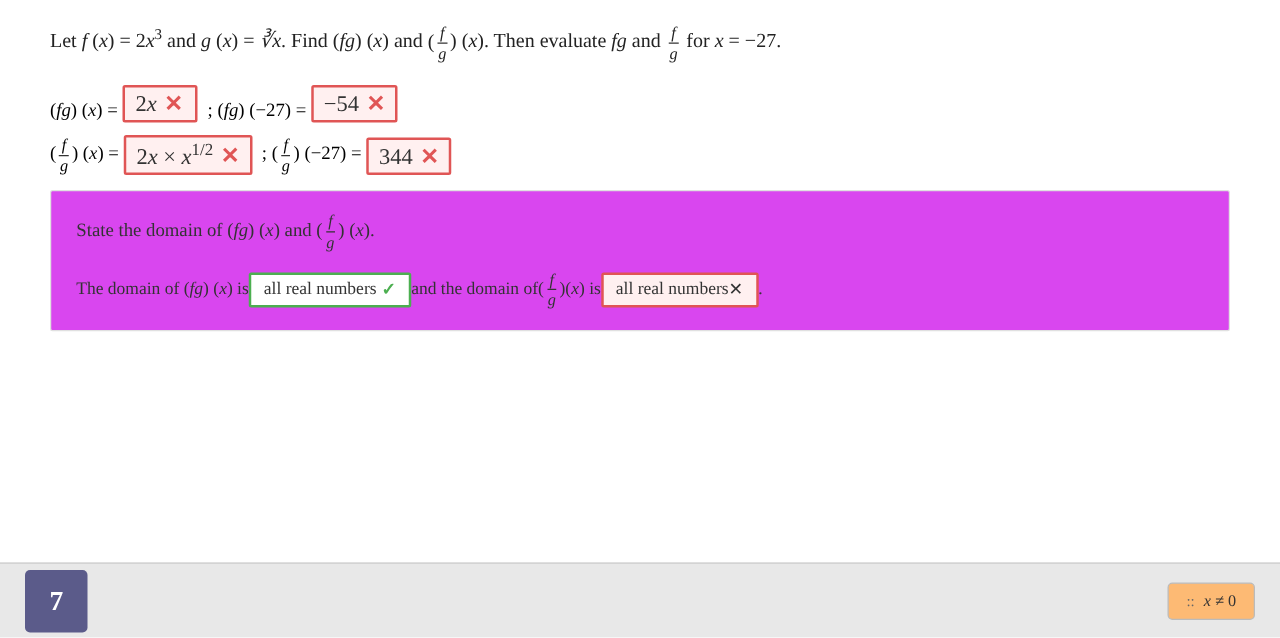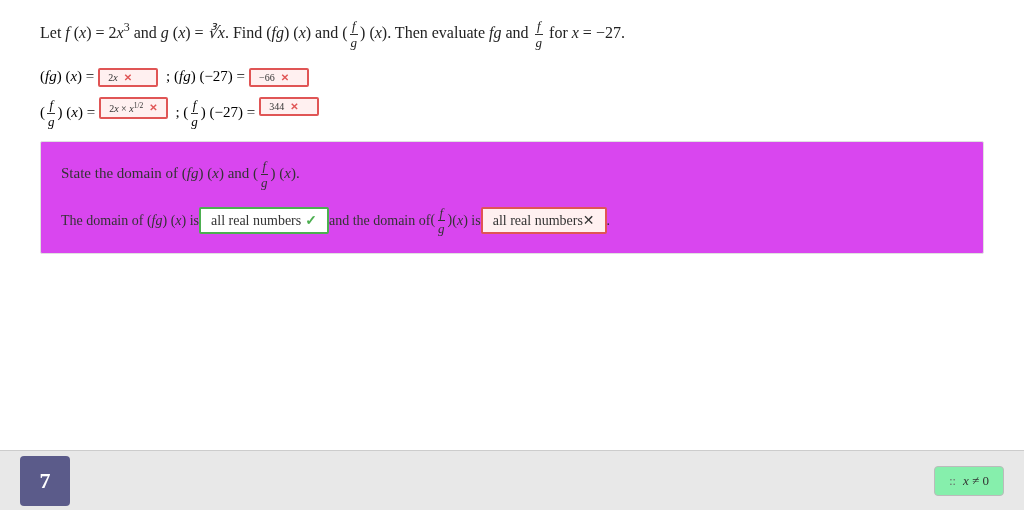--- a/index.html
+++ b/index.html
@@ -33,35 +33,35 @@
       margin-bottom: 18px;
       line-height: 1.5;
     }
 
     .work-section {
       margin-bottom: 10px;
     }
 
     .work-row {
       display: flex;
-      align-items: flex-start;
+      align-items: flex-end;
       margin-bottom: 10px;
       font-size: 15px;
       flex-wrap: wrap;
       gap: 4px;
     }
 
     .answer-box {
       display: inline-flex;
       align-items: center;
       border: 2px solid #e05555;
       background: #fff0f0;
       padding: 2px 8px;
       border-radius: 2px;
-      font-size: 10px;
+      font-size: 18px;
       color: #333;
       min-width: 60px;
     }
 
     .answer-box .x-mark {
       color: #e05555;
       font-weight: bold;
       margin-left: 6px;
     }
 
@@ -139,21 +139,21 @@
       margin-right: 20px;
     }
 
     .options-row {
       display: flex;
       gap: 8px;
       margin-left: auto;
     }
 
     .option-chip {
-      background: #86efac;
+      background: #fdba74;
       border: 1.5px solid #bbb;
       border-radius: 4px;
       padding: 6px 14px;
       font-size: 13px;
       color: #333;
       cursor: pointer;
       font-family: Georgia, serif;
     }
 
     .dots-icon {
@@ -210,21 +210,21 @@
 
     <div class="work-section">
       <div class="work-row">
         <span>(<span class="math-italic">fg</span>) (<span class="math-italic">x</span>) =</span>
         <span class="answer-box">
           <span>2<span class="math-italic">x</span></span>
           <span class="x-mark">✕</span>
         </span>
         <span>&nbsp;; (<span class="math-italic">fg</span>) (−27) =</span>
         <span class="answer-box">
-          <span>−66</span>
+          <span>−54</span>
           <span class="x-mark">✕</span>
         </span>
       </div>
 
       <div class="work-row">
         <span>
           (<span class="frac">
               <span class="num math-italic">f</span>
               <span class="den math-italic">g</span>
             </span>) (<span class="math-italic">x</span>) =

